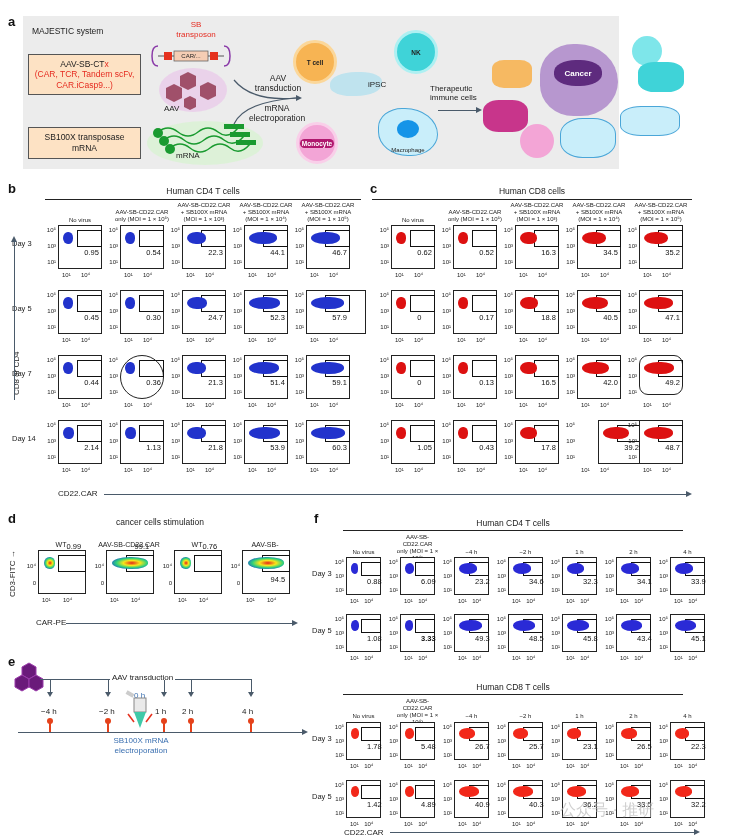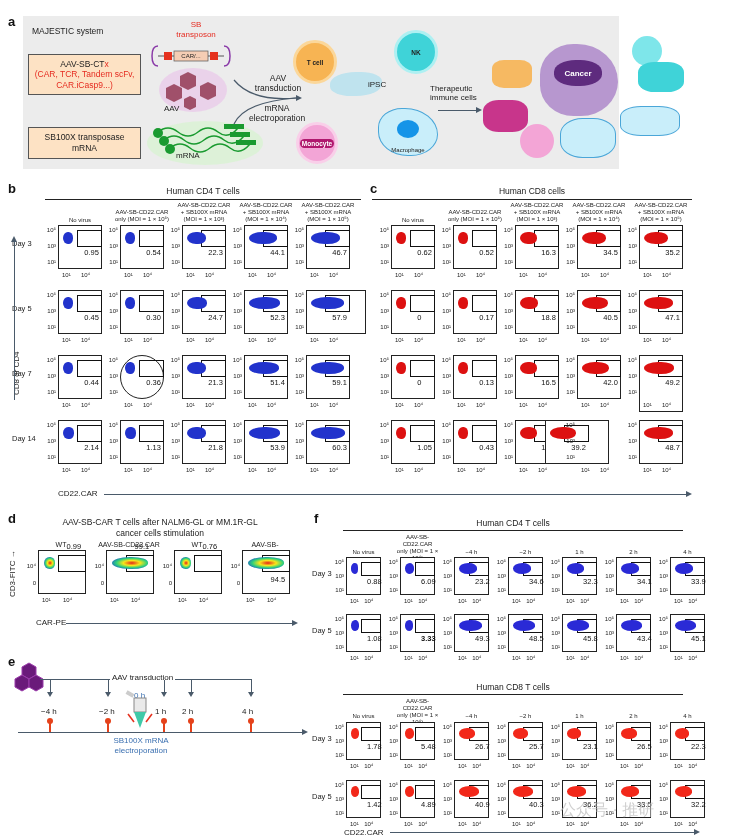--- a/index.html
+++ b/index.html
@@ -537,21 +537,21 @@
     <div class="plot" style="left:577px;top:355px;width:44px;height:44px;">
       <div class="gate" style="left:17.6px;top:4.4px;width:25.52px;height:16.72px;"></div>
       <div class="blob" style="left:4.4px;top:6.16px;width:26.312px;height:12.32px;background:#dd1111;"></div>
       <div class="val" style="left:25.256px;top:22.119999999999997px;">42.0</div>
     </div>
     <div class="tick-y" style="left:559px;top:357px;">10⁵</div>
     <div class="tick-y" style="left:559px;top:373.48px;">10³</div>
     <div class="tick-y" style="left:559px;top:389.32px;">10¹</div>
     <div class="tick-x" style="left:581px;top:402px;">10¹</div>
     <div class="tick-x" style="left:599.88px;top:402px;">10⁴</div>
-    <div class="plot" style="left:639px;top:355px;width:44px;height:57px;">
+    <div class="plot" style="left:639px;top:355px;width:44px;height:40px;border-radius:9px;">
       <div class="gate" style="left:17.6px;top:4.4px;width:25.52px;height:16.72px;"></div>
       <div class="blob" style="left:4.4px;top:6.16px;width:29.163200000000003px;height:12.32px;background:#dd1111;"></div>
       <div class="val" style="left:25.256px;top:22.119999999999997px;">49.2</div>
     </div>
     <div class="tick-y" style="left:621px;top:357px;">10⁵</div>
     <div class="tick-y" style="left:621px;top:373.48px;">10³</div>
     <div class="tick-y" style="left:621px;top:389.32px;">10¹</div>
     <div class="tick-x" style="left:643px;top:402px;">10¹</div>
     <div class="tick-x" style="left:661.88px;top:402px;">10⁴</div>
     <div class="plot" style="left:391px;top:420px;width:44px;height:44px;">
@@ -577,21 +577,21 @@
     <div class="plot" style="left:515px;top:420px;width:44px;height:44px;">
       <div class="gate" style="left:17.6px;top:4.4px;width:25.52px;height:16.72px;"></div>
       <div class="blob" style="left:4.4px;top:6.16px;width:16.7288px;height:12.32px;background:#dd1111;"></div>
       <div class="val" style="left:25.256px;top:22.119999999999997px;">17.8</div>
     </div>
     <div class="tick-y" style="left:497px;top:422px;">10⁵</div>
     <div class="tick-y" style="left:497px;top:438.48px;">10³</div>
     <div class="tick-y" style="left:497px;top:454.32px;">10¹</div>
     <div class="tick-x" style="left:519px;top:467px;">10¹</div>
     <div class="tick-x" style="left:537.88px;top:467px;">10⁴</div>
-    <div class="plot" style="left:545px;top:420px;width:64px;height:44px;padding-left:44px;">
+    <div class="plot" style="left:598px;top:420px;width:64px;height:44px;padding-left:44px;">
       <div class="gate" style="left:17.6px;top:4.4px;width:25.52px;height:16.72px;"></div>
       <div class="blob" style="left:4.4px;top:6.16px;width:25.203200000000002px;height:12.32px;background:#dd1111;"></div>
       <div class="val" style="left:25.256px;top:22.119999999999997px;">39.2</div>
     </div>
     <div class="tick-y" style="left:559px;top:422px;">10⁵</div>
     <div class="tick-y" style="left:559px;top:438.48px;">10³</div>
     <div class="tick-y" style="left:559px;top:454.32px;">10¹</div>
     <div class="tick-x" style="left:581px;top:467px;">10¹</div>
     <div class="tick-x" style="left:599.88px;top:467px;">10⁴</div>
     <div class="plot" style="left:639px;top:420px;width:44px;height:44px;">
@@ -601,21 +601,20 @@
     </div>
     <div class="tick-y" style="left:621px;top:422px;">10⁵</div>
     <div class="tick-y" style="left:621px;top:438.48px;">10³</div>
     <div class="tick-y" style="left:621px;top:454.32px;">10¹</div>
     <div class="tick-x" style="left:643px;top:467px;">10¹</div>
     <div class="tick-x" style="left:661.88px;top:467px;">10⁴</div>
   </div>
 
 <div class="panel-letter" style="left:8px;top:511px;">d</div>
 <div class="abs" style="left:40px;top:517px;width:240px;text-align:center;font-size:8.5px;line-height:1.3;">
-  <div>AAV-SB-CAR T cells after NALM6-GL or MM.1R-GL</div>
     <div>cancer cells stimulation</div>
 </div>
 <div id="grid-d">
     <div class="col-head" style="left:30px;top:541px;width:62px;font-size:7px;">WT</div>
     <div class="plot" style="left:38px;top:550px;width:48px;height:44px;">
       <div class="gate" style="left:19.200000000000003px;top:4.4px;width:27.839999999999996px;height:16.72px;"></div>
       <div class="blob" style="left: 4.8px; top: 6.16px; width: 10.992px; height: 12.32px; background: radial-gradient(at 55% 50%, rgb(227, 36, 26) 0%, rgb(247, 230, 26) 30%, rgb(48, 208, 122) 55%, rgb(21, 64, 224) 85%);"></div>
       <div class="val" style="left: 27.552px; top: -9px;">0.99</div>
     </div>
     <div class="tick-y" style="left:20px;top:563.2px;">10⁴</div>

